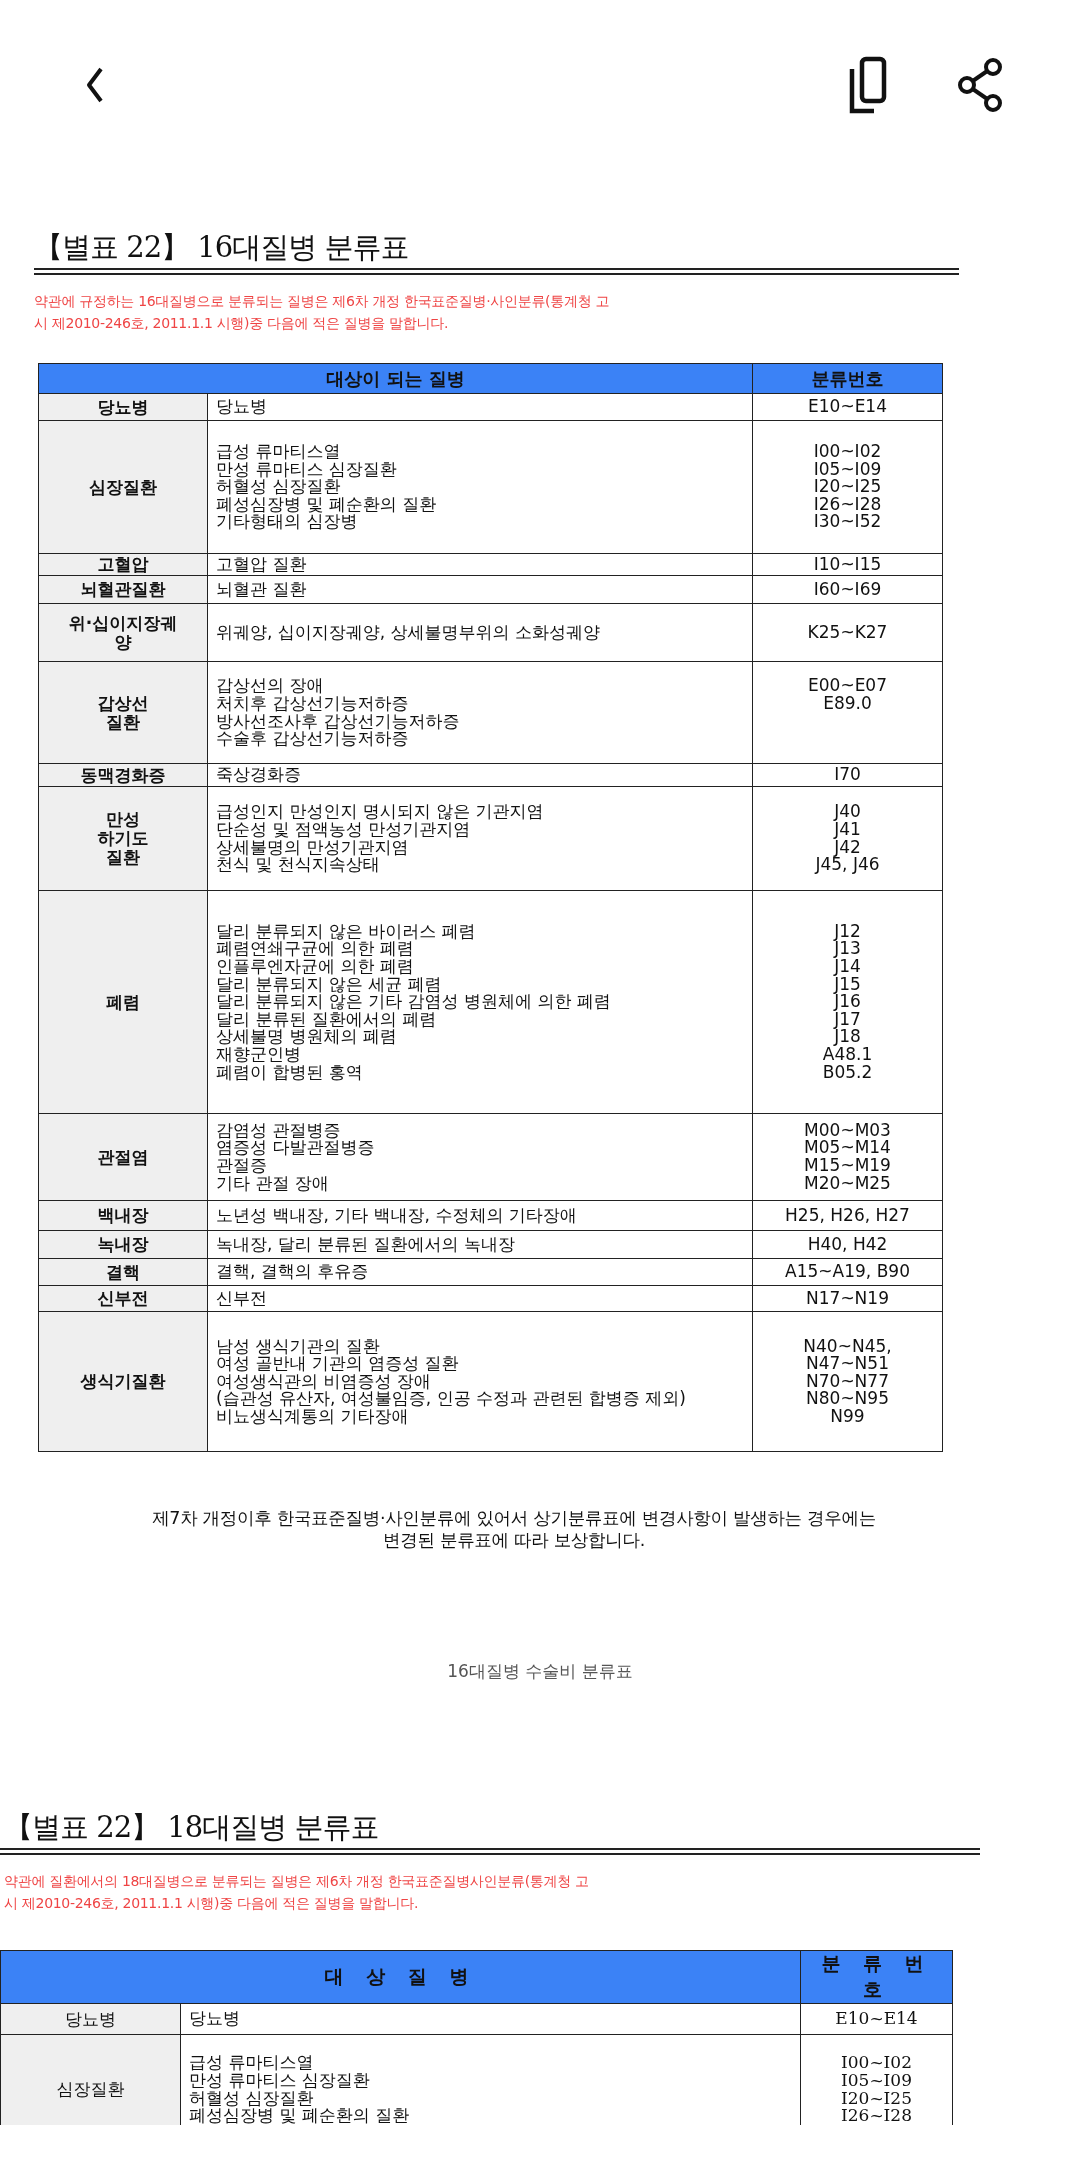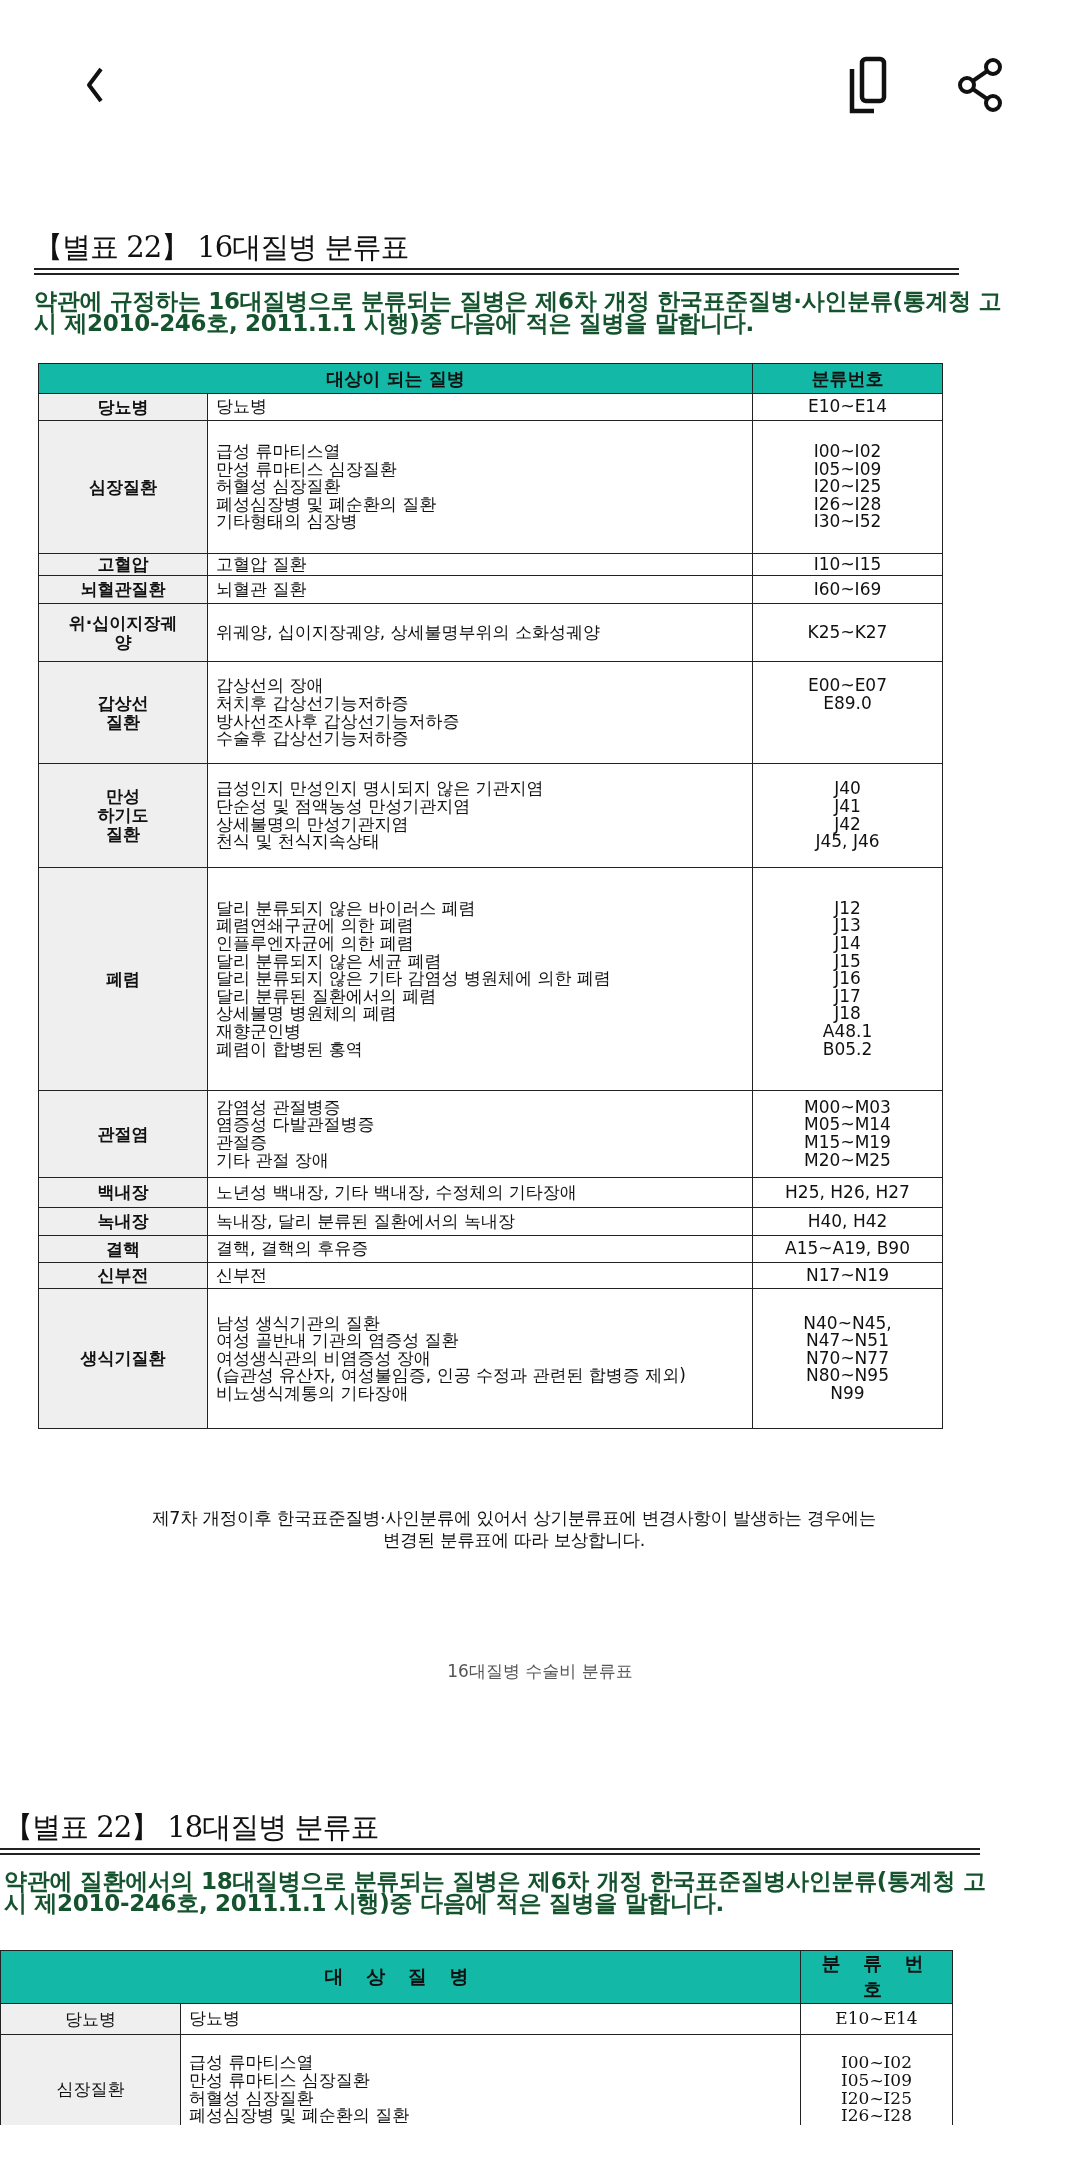--- a/index.html
+++ b/index.html
@@ -4,26 +4,26 @@
 <style>
   html, body { margin:0; padding:0; background:#ffffff; }
   body { width:1080px; height:2183px; position:relative; overflow:hidden; font-family:"DejaVu Sans", sans-serif; color:#111; }
   .topbar { position:absolute; left:0; top:0; width:1080px; height:170px; background:#fff; }
   .icon-btn { position:absolute; display:flex; align-items:center; justify-content:center; cursor:pointer; }
   .back-btn { left:70px; top:60px; width:50px; height:50px; }
   .copy-btn { left:840px; top:52px; width:60px; height:65px; }
   .share-btn { left:950px; top:52px; width:60px; height:65px; }
   .sec-title { position:absolute; font-family:"DejaVu Serif", serif; font-size:29px; color:#111; white-space:nowrap; letter-spacing:-1px; }
   .dbl-rule { position:absolute; height:3px; border-top:2px solid #222; border-bottom:2px solid #222; }
-  .intro { position:absolute; font-size:23px; line-height:22px; color:#14532d; letter-spacing:-0.3px;font-weight:bold; }
+  .intro { position:absolute; font-size:14px; line-height:22px; color:#ef4444; letter-spacing:-0.3px; }
   .foot { position:absolute; font-size:17.5px; line-height:22px; color:#111; letter-spacing:-0.3px;text-align:center; }
 
   table.cls { position:absolute; border-collapse:collapse; table-layout:fixed; }
   table.cls td, table.cls th { border:1.5px solid #222; padding:0; vertical-align:middle; }
-  table.cls th { background:#14b8a6; font-weight:bold; font-size:18px; }
+  table.cls th { background:#3b82f6; font-weight:bold; font-size:18px; }
   table.cls td.cat { background:#efefef; font-weight:bold; text-align:center; font-size:17px; line-height:19px; }
   table.cls td.desc { padding-left:8px; font-size:17px; line-height:17.6px; }
   table.cls td.code { text-align:center; font-size:17px; line-height:17.6px; }
   .ln { display:block; white-space:nowrap; }
 
   .caption { position:absolute; left:0; width:1080px; top:1660px; text-align:center; font-size:17px; color:#555; }
 
   table.t2 td.cat, table.t2 th, table.t2 td.desc, table.t2 td.code { font-family:"DejaVu Serif", serif; }
   table.t2 th { font-weight:bold; letter-spacing:8px; font-size:19px; }
   table.t2 td.cat { font-weight:normal; }
@@ -150,20 +150,31 @@
           <span class="ln">방사선조사후 갑상선기능저하증</span>
           <span class="ln">수술후 갑상선기능저하증</span>
         </td>
         <td class="code">
           <span class="ln">E00~E07</span>
           <span class="ln">E89.0</span>
           <span class="ln">&nbsp;</span>
           <span class="ln">&nbsp;</span>
         </td>
       </tr>
+      <tr style="height: 23px;">
+        <td class="cat">
+          <span class="ln">동맥경화증</span>
+        </td>
+        <td class="desc">
+          <span class="ln">죽상경화증</span>
+        </td>
+        <td class="code">
+          <span class="ln">I70</span>
+        </td>
+      </tr>
       <tr style="height: 104px;">
         <td class="cat">
           <span class="ln">만성</span>
           <span class="ln">하기도</span>
           <span class="ln">질환</span>
         </td>
         <td class="desc">
           <span class="ln">급성인지 만성인지 명시되지 않은 기관지염</span>
           <span class="ln">단순성 및 점액농성 만성기관지염</span>
           <span class="ln">상세불명의 만성기관지염</span>

